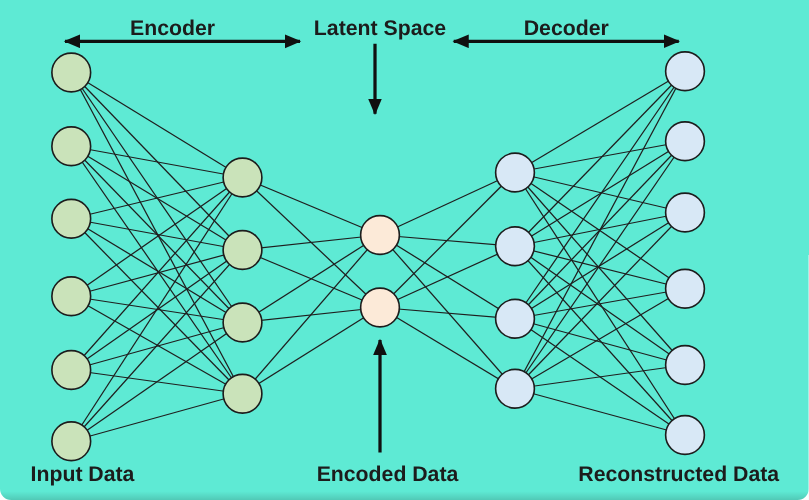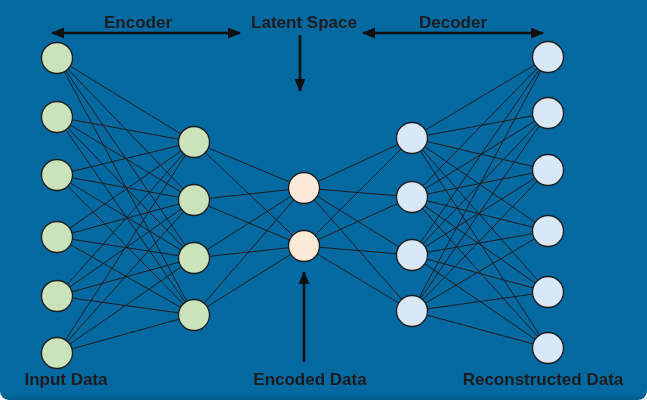--- a/index.html
+++ b/index.html
@@ -1,19 +1,19 @@
 <!DOCTYPE html>
 <html><head>
 <meta charset="utf-8">
 <style>
   html, body { margin: 0; padding: 0; background: #ffffff; }
   .stage {
     width: 647px;
     height: 400px;
-    background: #0369a1;
+    background: #5eead4;
     position: relative;
     overflow: hidden;
     border-radius: 0 0 9px 9px;
   }
   svg { display: block; }
   .edge  { stroke: #1f1f1f; stroke-width: 1; fill: none; }
   .node  { stroke: #1c1c1c; stroke-width: 1.3; }
   .arrow { stroke: #101010; stroke-width: 2.6; fill: none; }
   .lbl {
     font-family: "Liberation Sans", sans-serif;

